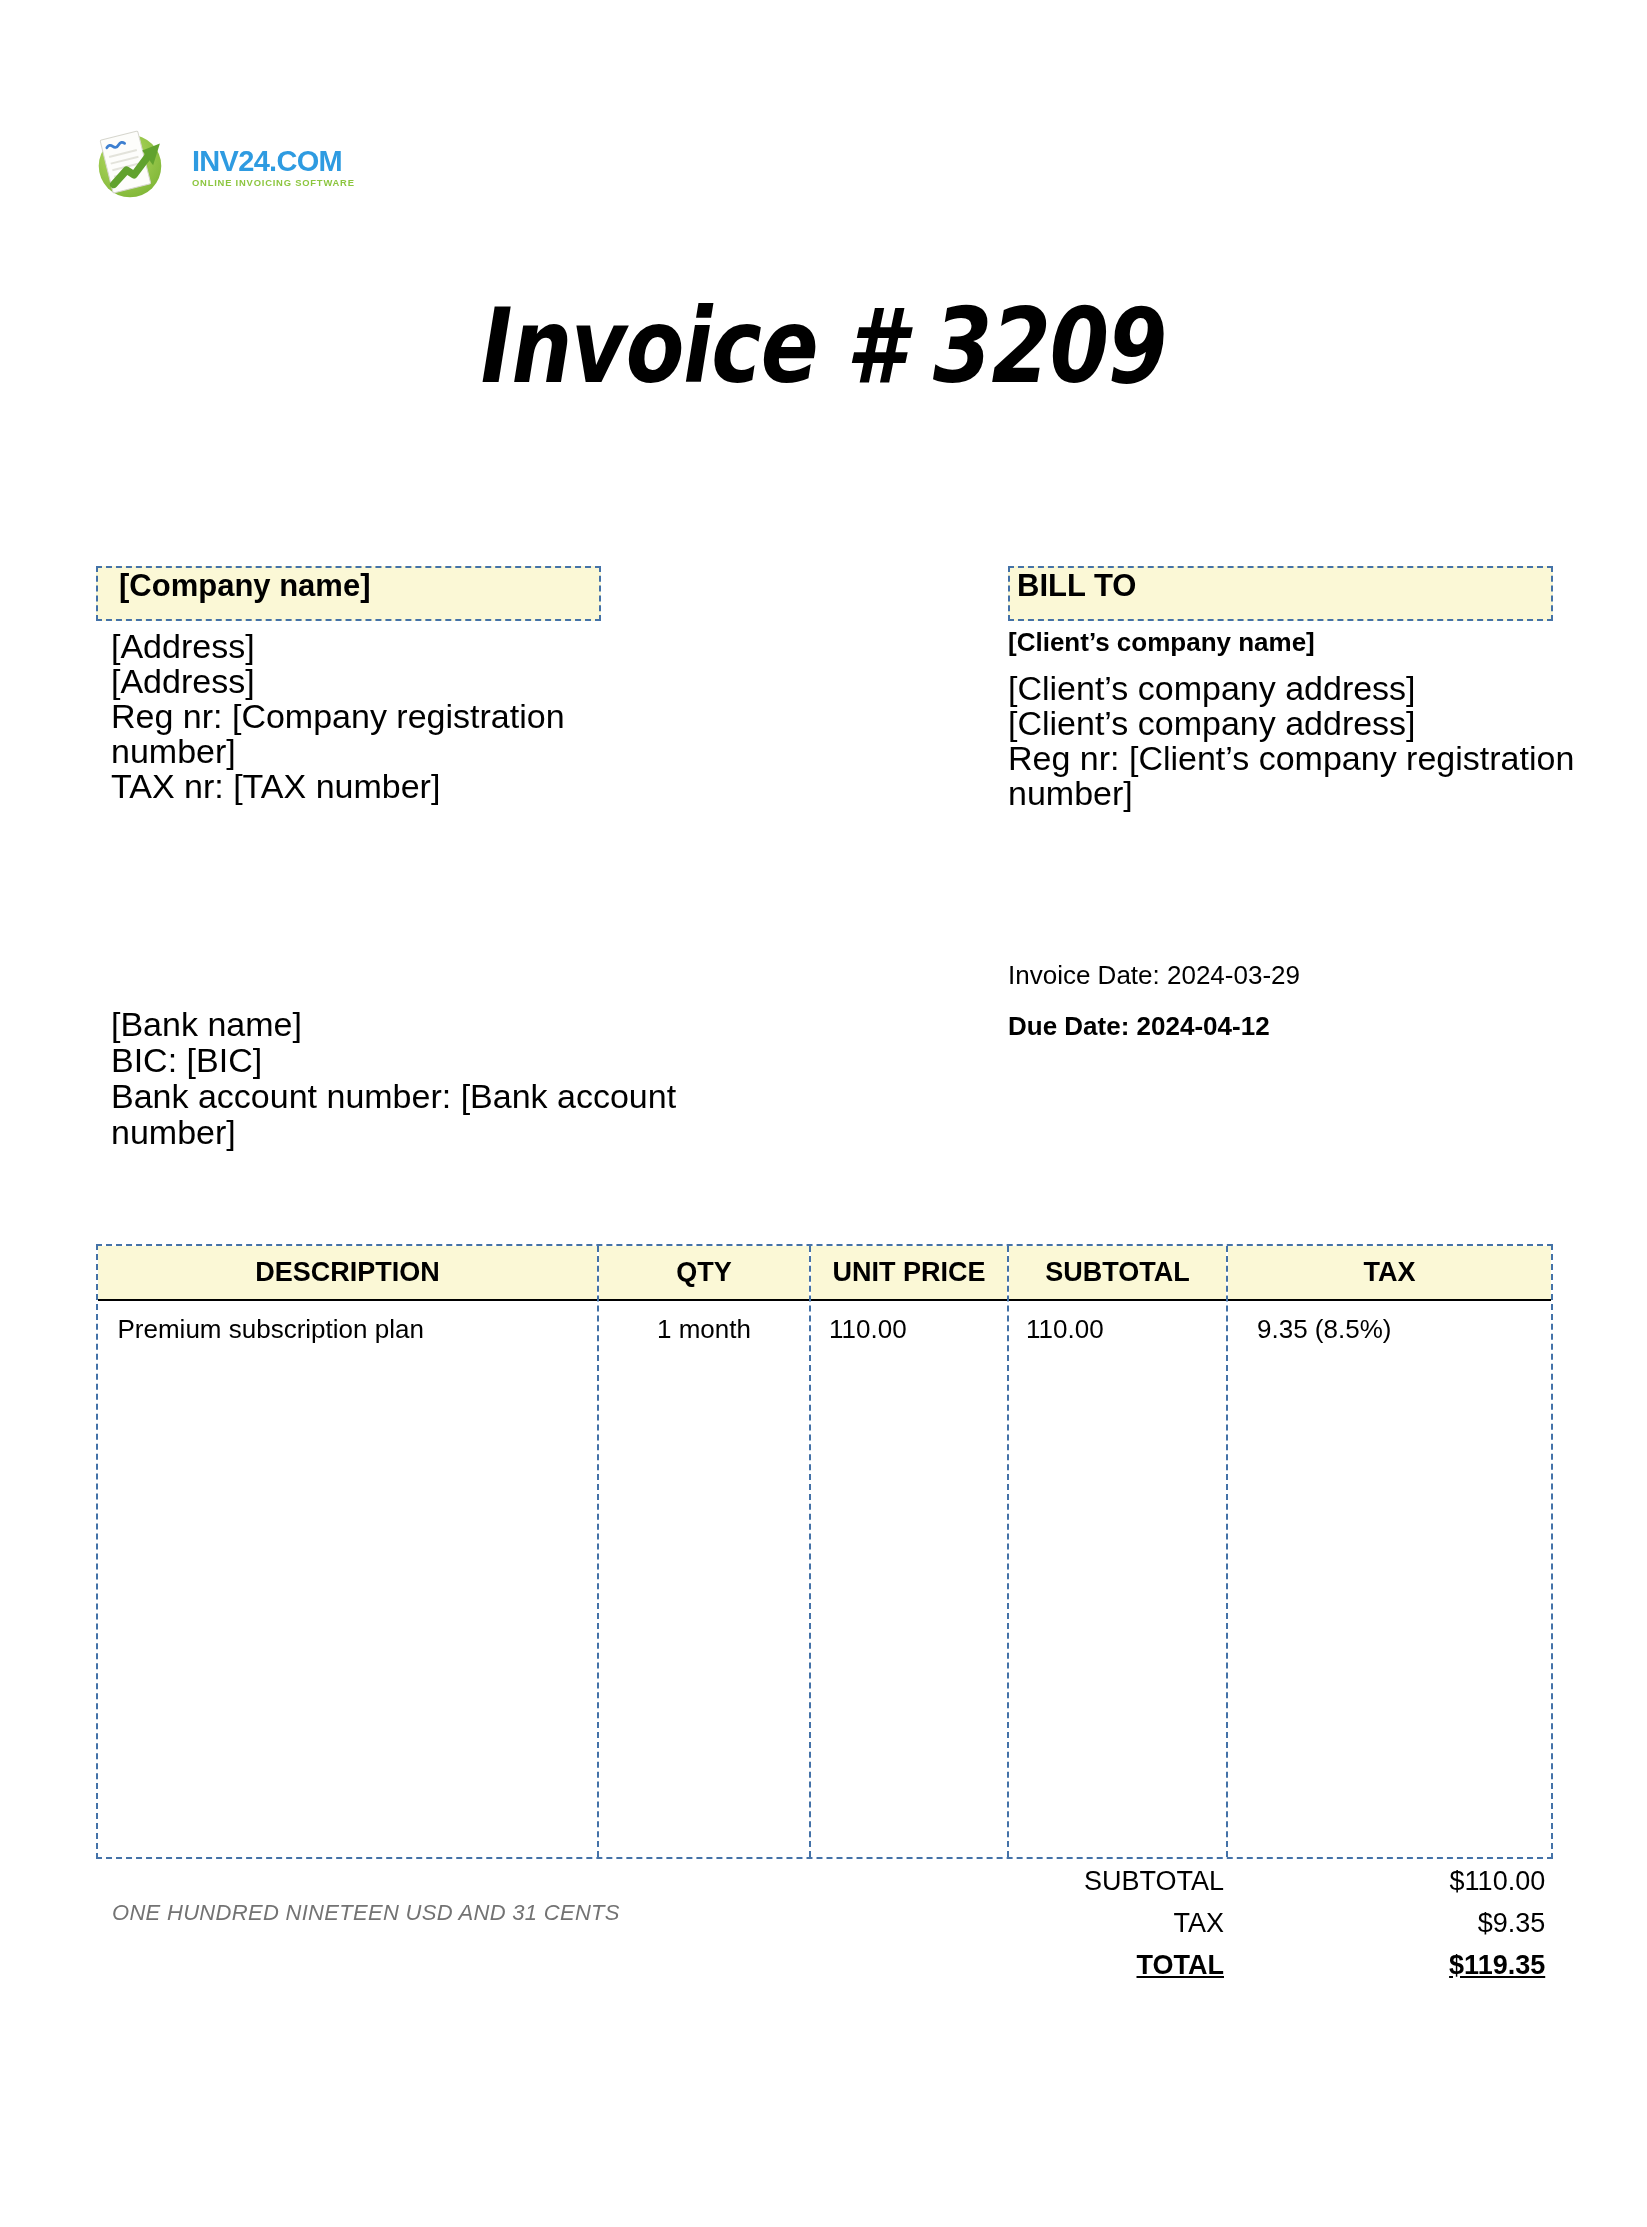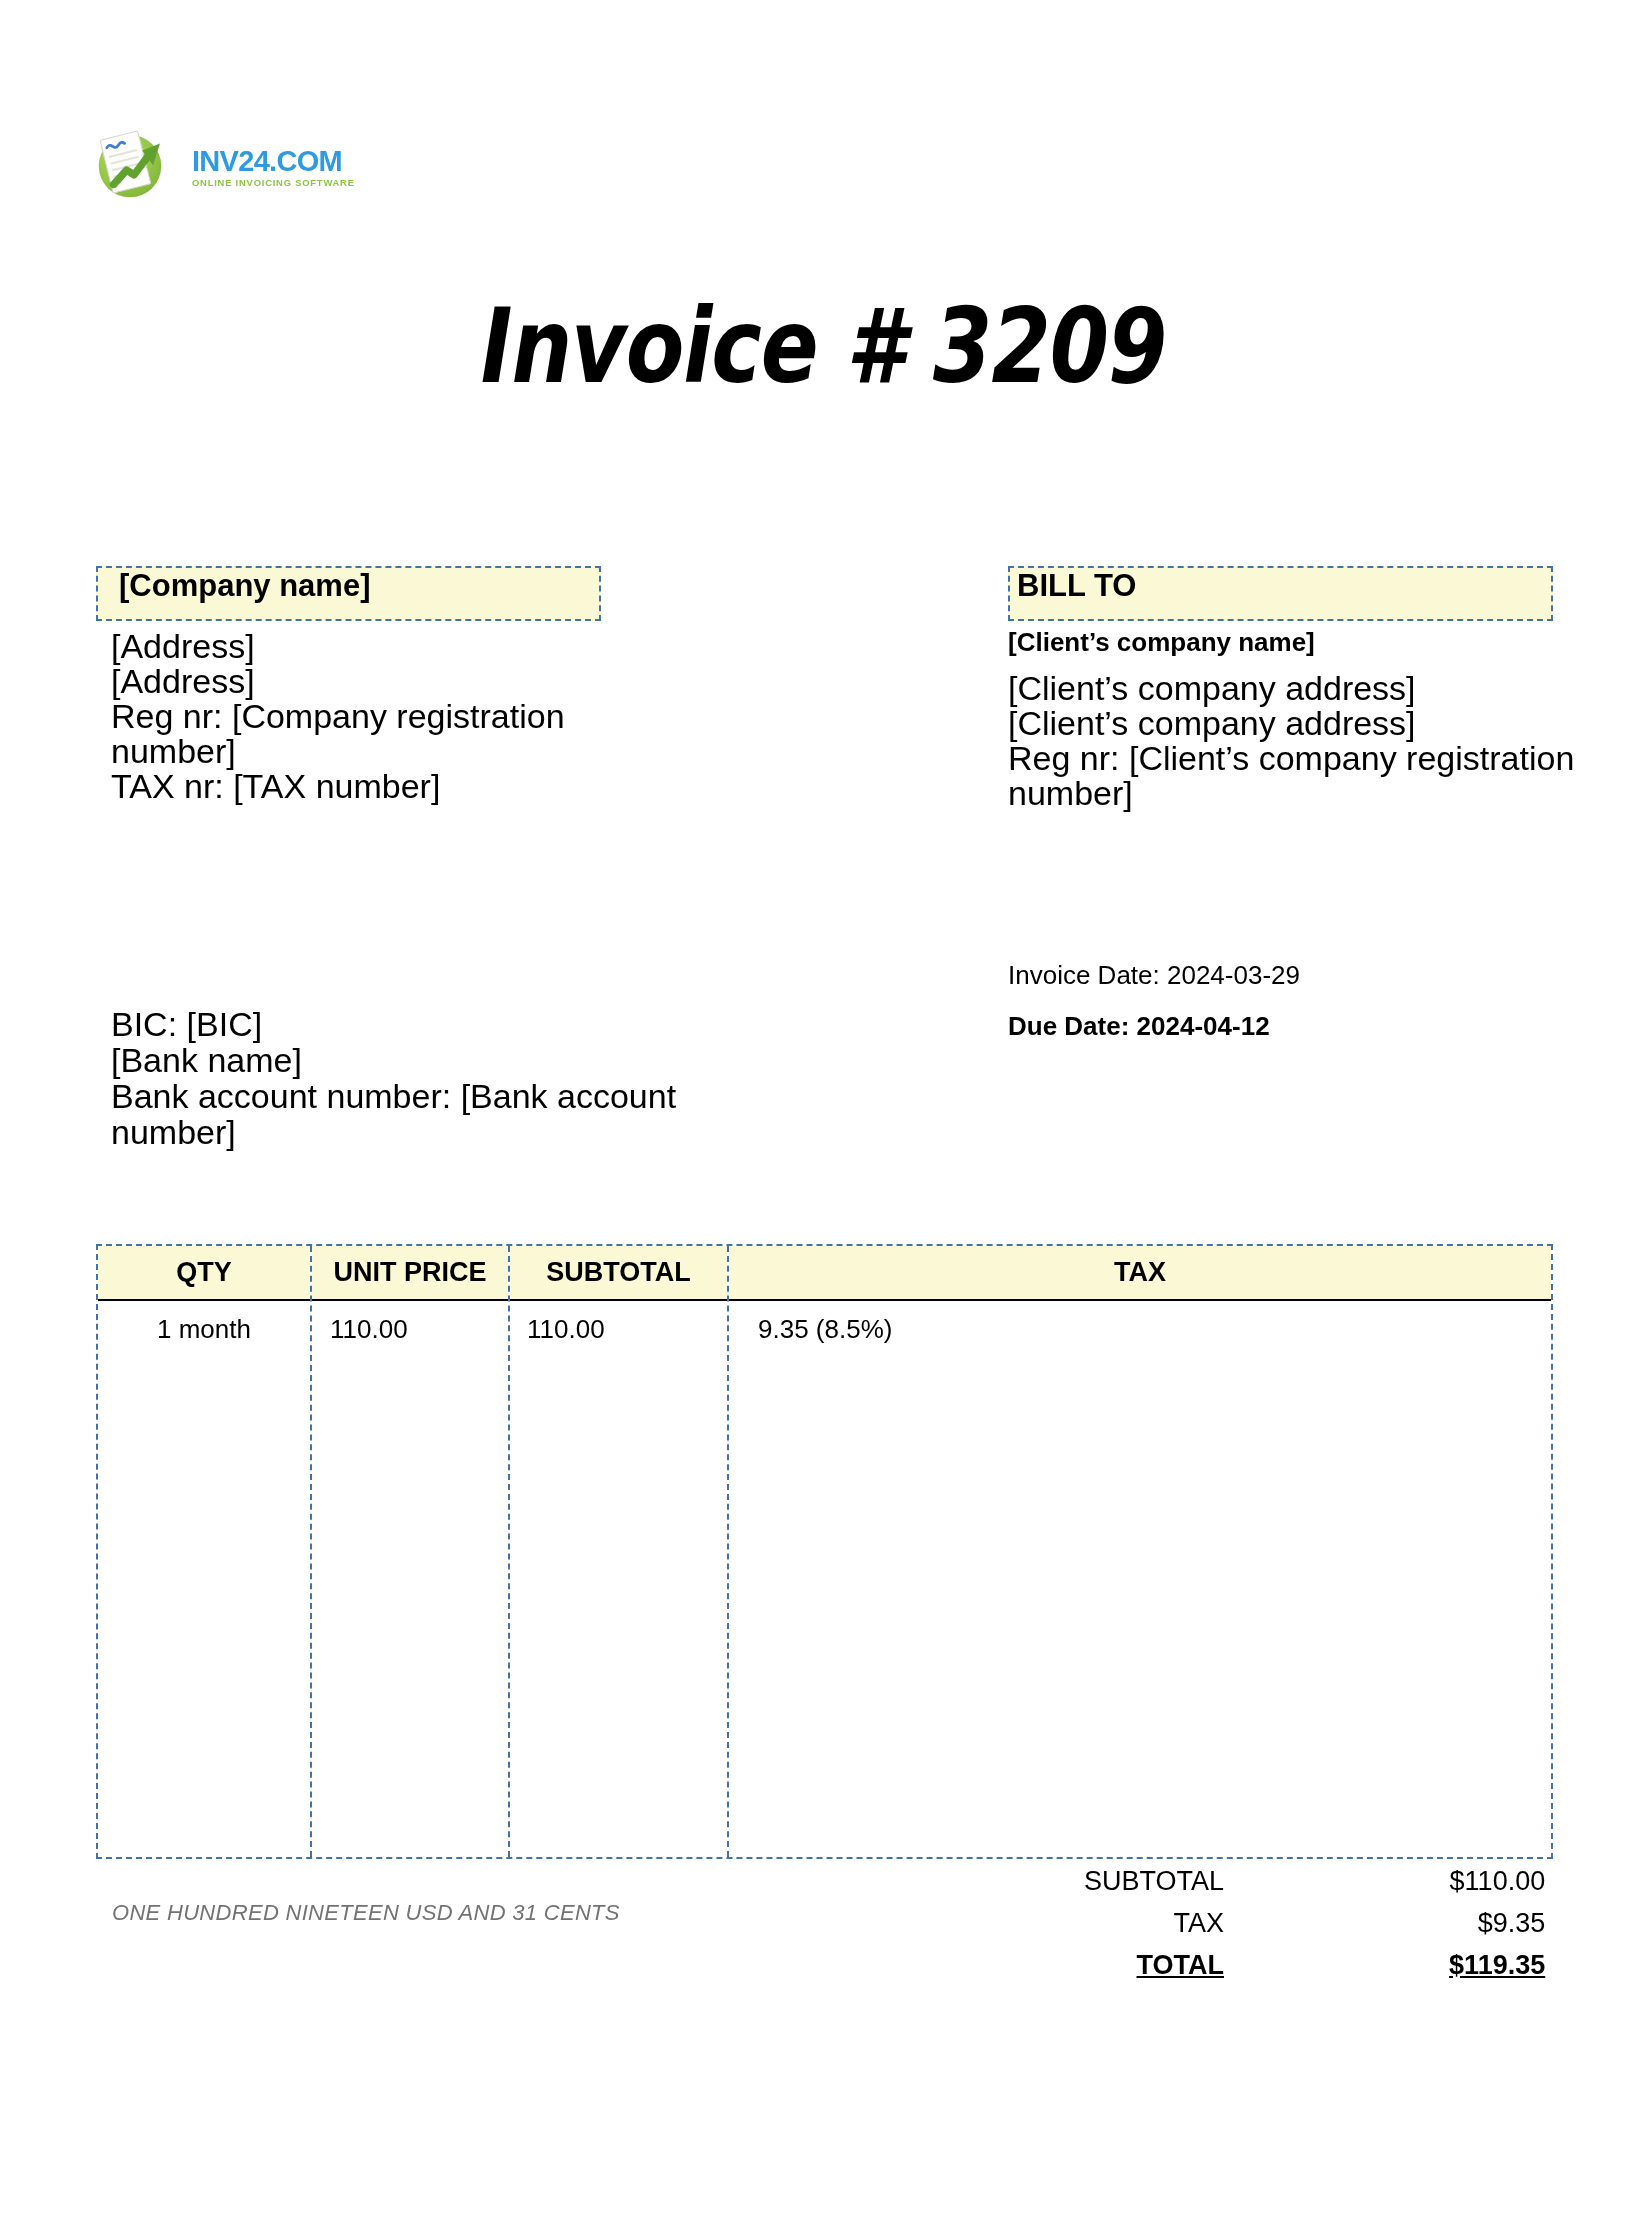--- a/index.html
+++ b/index.html
@@ -159,27 +159,31 @@
       <div class="line">Reg nr: [Client’s company registration</div>
       <div class="line">number]</div>
     </div>
 
   <div class="dates">
     <div class="date-line"><span>Invoice Date:</span> <span>2024-03-29</span></div>
     <div class="date-line due"><span>Due Date:</span> <span>2024-04-12</span></div>
   </div>
 
   <div class="textblock bank-details">
+      <div class="line">[Bank name]</div>
       <div class="line">BIC: [BIC]</div>
-      <div class="line">[Bank name]</div>
       <div class="line">Bank account number: [Bank account</div>
       <div class="line">number]</div>
     </div>
 
   <div class="inv-table">
+    <div class="col col-desc">
+      <div class="th">DESCRIPTION</div>
+      <div class="td td-desc">Premium subscription plan</div>
+    </div>
     <div class="col col-qty">
       <div class="th">QTY</div>
       <div class="td td-qty">1 month</div>
     </div>
     <div class="col col-unit">
       <div class="th">UNIT PRICE</div>
       <div class="td td-unit">110.00</div>
     </div>
     <div class="col col-sub">
       <div class="th">SUBTOTAL</div>

